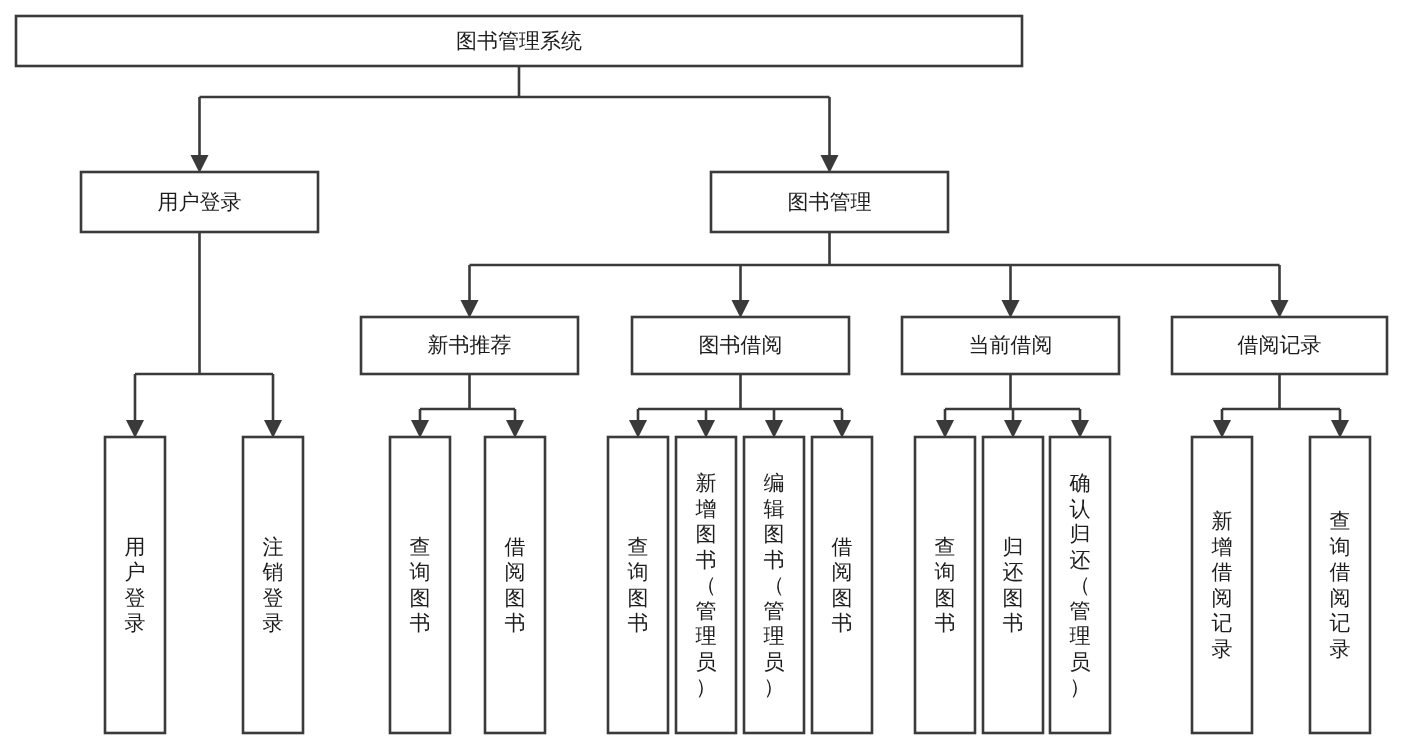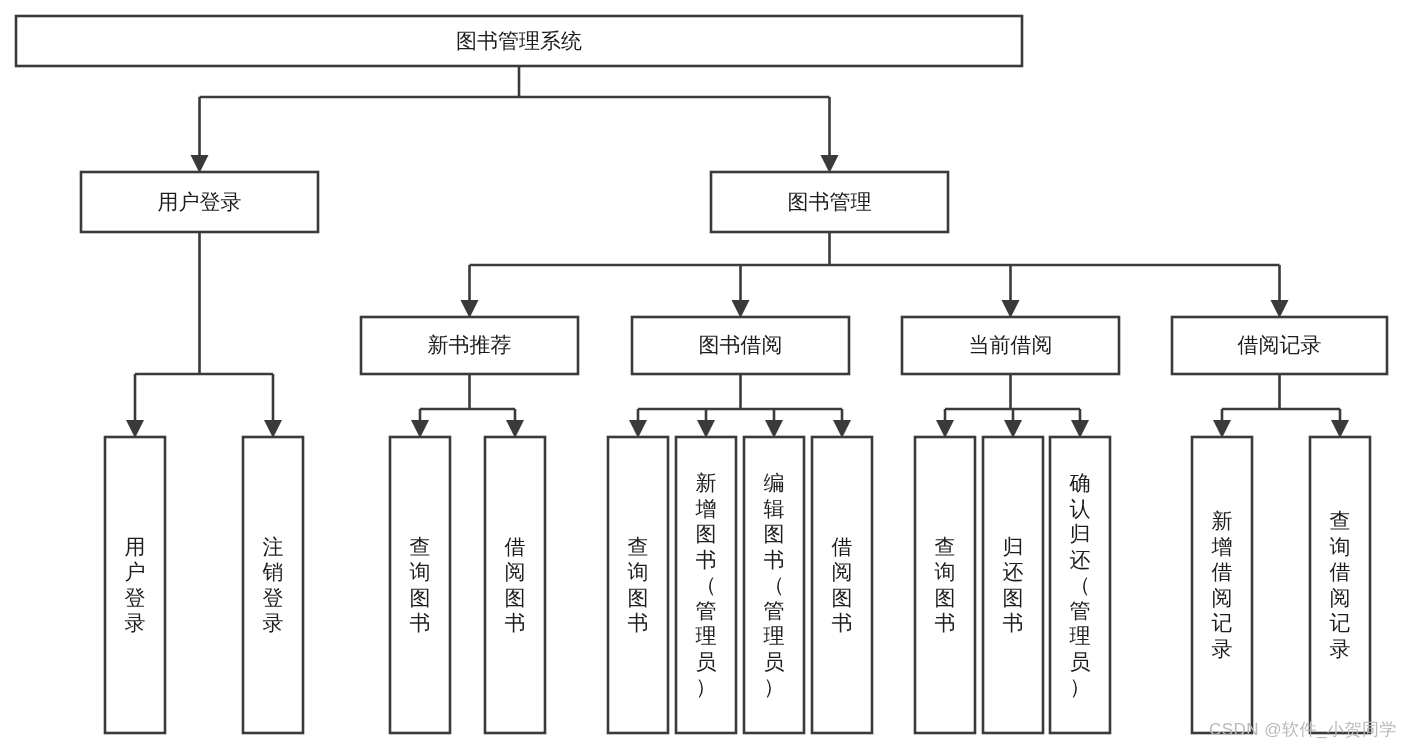--- a/index.html
+++ b/index.html
@@ -220,14 +220,13 @@
         <g>
           <rect x="1192" y="437" width="60" height="296" class="node-box"></rect>
           <text x="1222" y="528.39" class="node-label-v"><tspan x="1222" dy="0">新</tspan><tspan x="1222" dy="25.5">增</tspan><tspan x="1222" dy="25.5">借</tspan><tspan x="1222" dy="25.5">阅</tspan><tspan x="1222" dy="25.5">记</tspan><tspan x="1222" dy="25.5">录</tspan></text>
         </g>
         <g>
           <rect x="1310" y="437" width="60" height="296" class="node-box"></rect>
           <text x="1340" y="528.39" class="node-label-v"><tspan x="1340" dy="0">查</tspan><tspan x="1340" dy="25.5">询</tspan><tspan x="1340" dy="25.5">借</tspan><tspan x="1340" dy="25.5">阅</tspan><tspan x="1340" dy="25.5">记</tspan><tspan x="1340" dy="25.5">录</tspan></text>
         </g>
       </g>
   </svg>
-  <div class="watermark-text">CSDN @软件_小贺同学</div>
 </div>
 
 </body></html>

